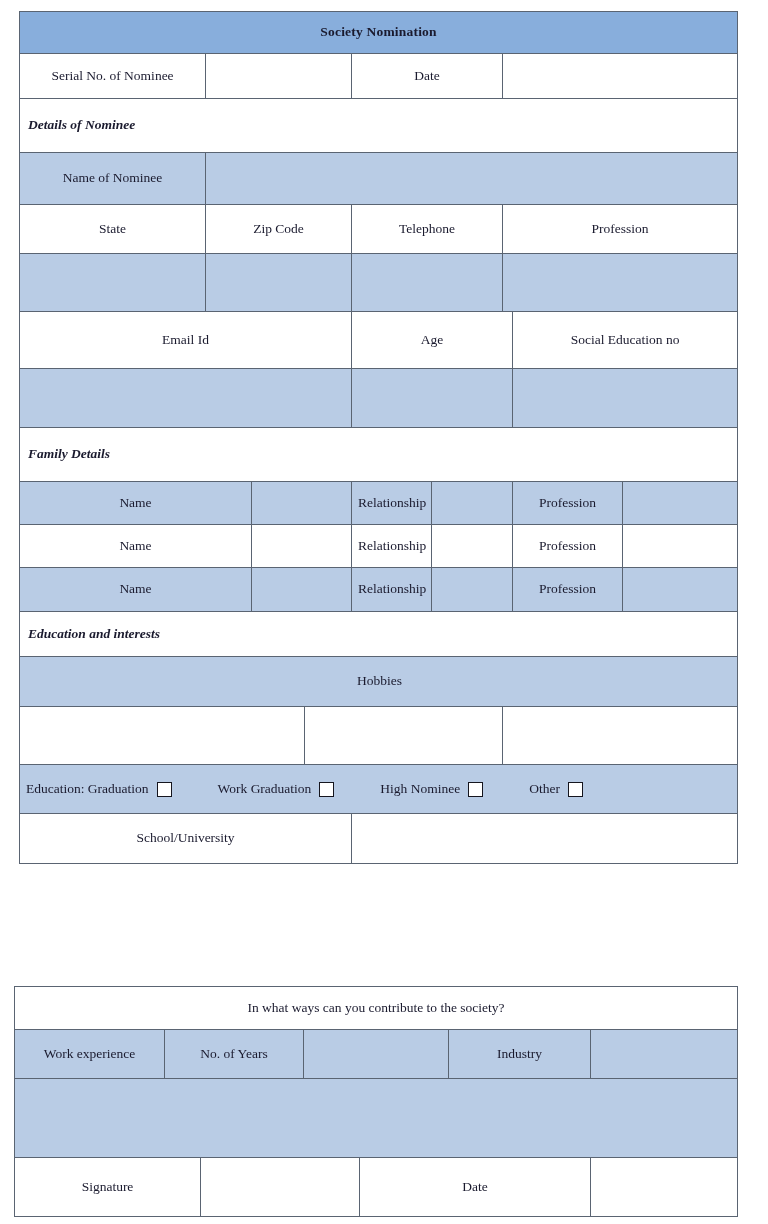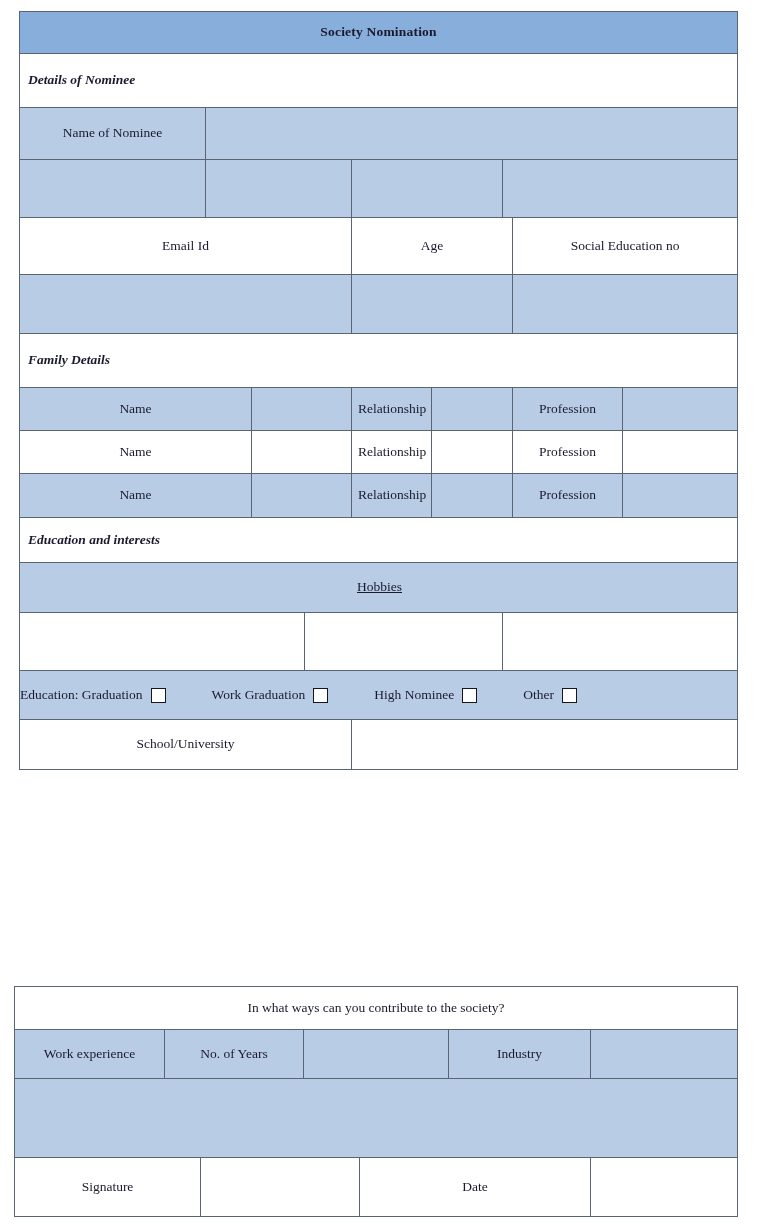--- a/index.html
+++ b/index.html
@@ -45,21 +45,21 @@
   }
 
   .sect {
     text-align: left !important;
     font-style: italic;
     font-weight: bold;
     font-size: 14.5px;
     padding-left: 8px !important;
   }
 
-  .lefttext { text-align: right; padding-left: 8px !important; text-decoration: underline; }
+  .lefttext { text-align: right; padding-left: 8px !important; }
 
   
   .block-main {
     position: absolute;
     left: 19px;
     top: 11px;
     width: 718px;
   }
   
   .block-bottom {
@@ -67,20 +67,21 @@
     left: 14px;
     top: 986px;
     width: 723px;
   }
 
   
   .chk-row {
     display: flex;
     align-items: center;
     height: 100%;
+    padding-left: 6px;
     gap: 0;
   }
   .chk-item {
     display: flex;
     align-items: center;
     font-size: 13.5px;
     white-space: nowrap;
   }
   .chk-label { margin-right: 8px; }
   .chk-box {
@@ -113,32 +114,44 @@
       <col style="width:50px">
       <col style="width:60px">
       <col style="width:115px">
     </colgroup>
 
     <tbody>
         <tr>
       <td class="hdr title-cell" colspan="11" style="height:41px">Society Nomination</td>
     </tr>
 
+    <tr>
+      <td colspan="1" style="height:44px">Serial No. of Nominee</td>
+      <td colspan="3"></td>
+      <td colspan="3">Date</td>
+      <td colspan="4"></td>
+    </tr>
 
     <tr>
       <td class="sect" colspan="11" style="height:53px">Details of Nominee</td>
     </tr>
 
     <tr>
       <td class="fill" colspan="1" style="height:51px">Name of Nominee</td>
       <td class="fill" colspan="10"></td>
     </tr>
 
 
 
+    <tr>
+      <td colspan="1" style="height:48px">State</td>
+      <td colspan="3">Zip Code</td>
+      <td colspan="3">Telephone</td>
+      <td colspan="4">Profession</td>
+    </tr>
 
     <tr>
       <td class="fill" colspan="1" style="height:57px"></td>
       <td class="fill" colspan="3"></td>
       <td class="fill" colspan="3"></td>
       <td class="fill" colspan="4"></td>
     </tr>
 
     <tr>
       <td colspan="4" style="height:56px">Email Id</td>

